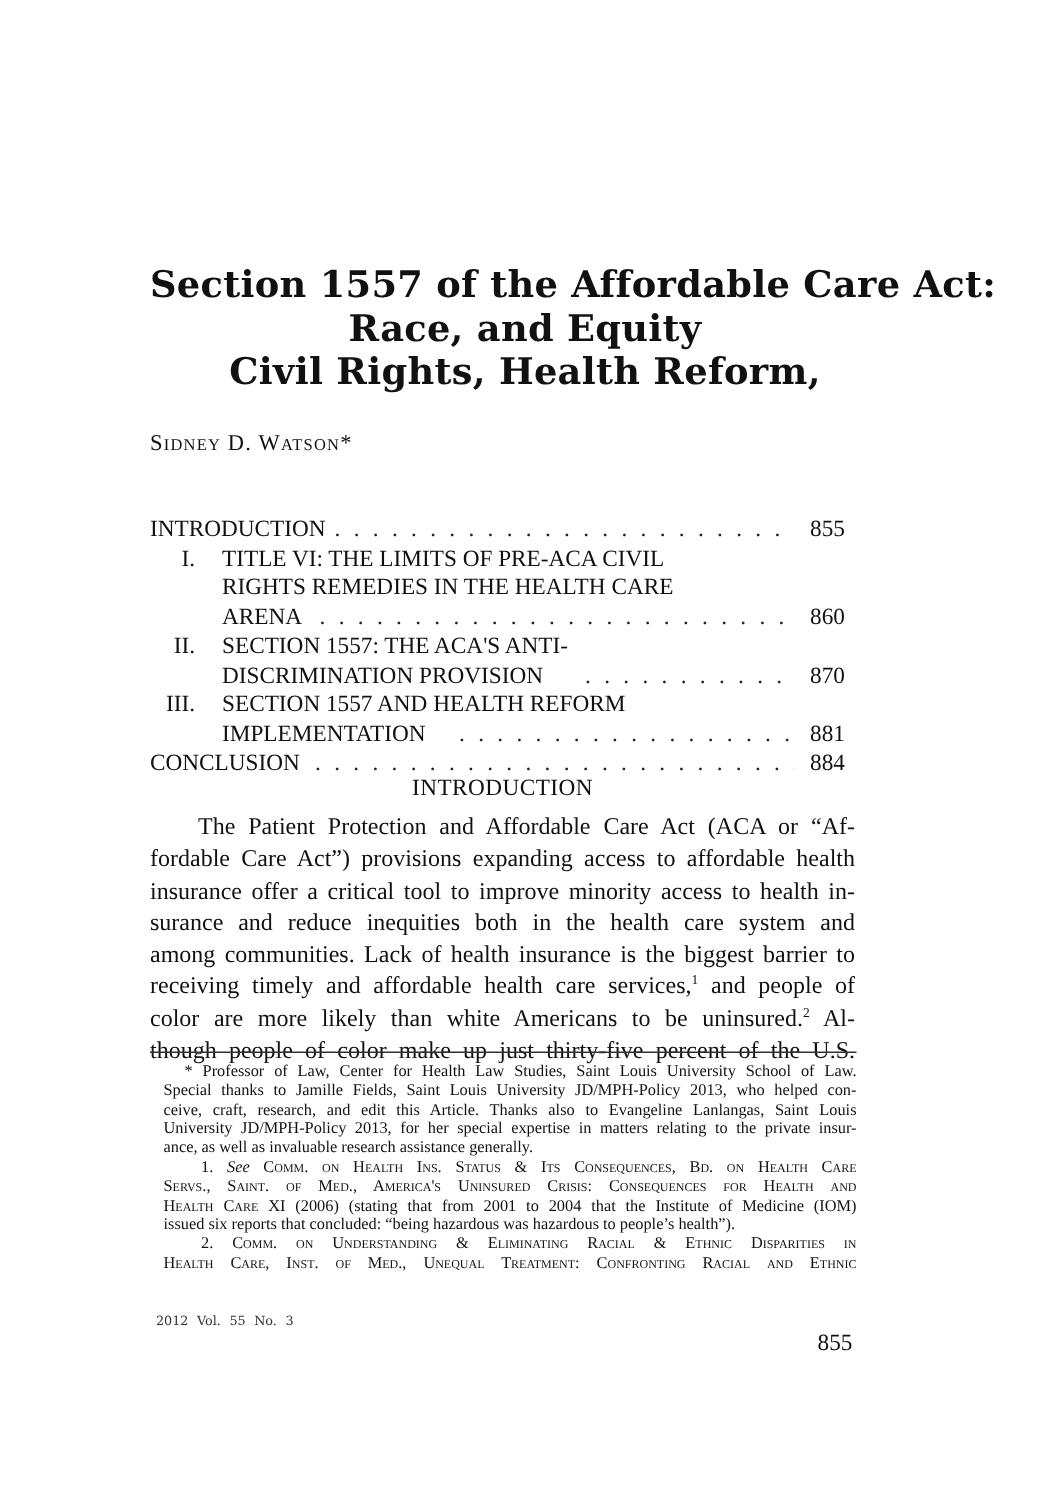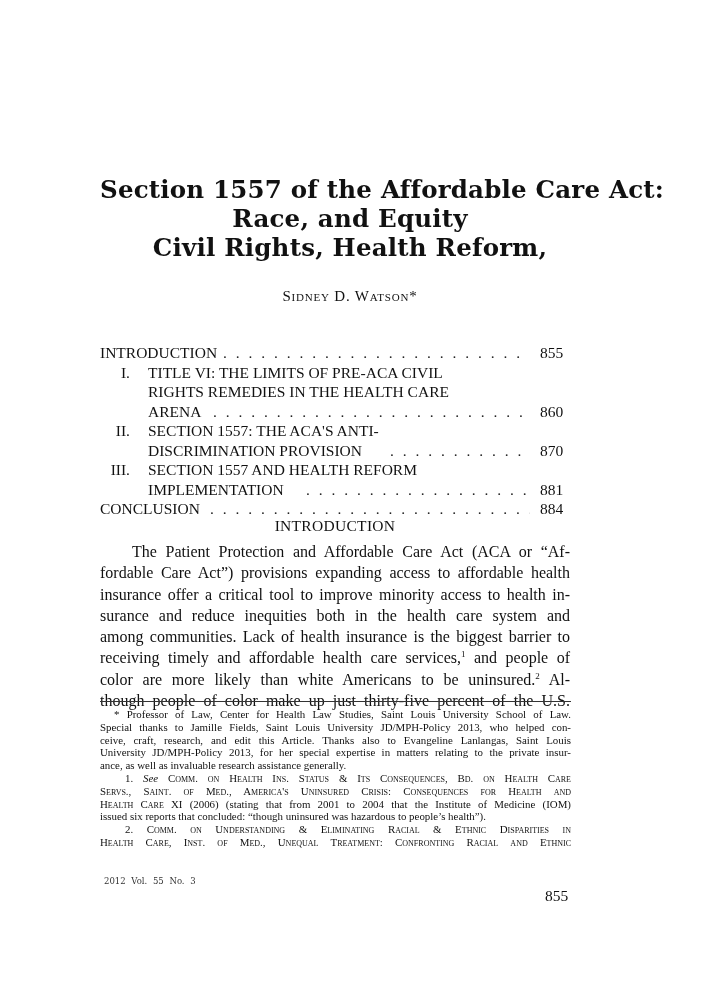--- a/index.html
+++ b/index.html
@@ -5,41 +5,41 @@
   html, body { margin: 0; padding: 0; background: #ffffff; }
   body { width: 704px; height: 1003px; position: relative; overflow: hidden;
          font-family: "Liberation Serif", "DejaVu Serif", serif; color: #111; }
   .page { position: absolute; left: 0; top: 0; width: 636px; height: 1003px; }
 
   .title { position: absolute; left: 100px; width: 500px; top: 175px;
            text-align: center; font-weight: bold; font-size: 24.5px; line-height: 29px;
            font-family: "DejaVu Serif", "Liberation Serif", serif; letter-spacing: 0.2px; }
   .title div { white-space: nowrap; }
 
-  .author { position: absolute; left: 100px; width: 500px; top: 288px; text-align: center;
+  .author { position: absolute; left: 100px; width: 500px; top: 288px; 
             font-size: 15px; font-variant: small-caps; letter-spacing: 0.8px; }
 
   .toc { position: absolute; left: 100px; top: 343px; width: 470px; font-size: 15.5px; line-height: 19.5px; }
   .toc-row { position: relative; height: 19.5px; white-space: nowrap; }
   .toc-row .num { position: absolute; text-align: right; width: 30px; }
   .toc-row .txt { position: absolute; }
   .toc-row .lead { position: absolute; overflow: hidden; letter-spacing: 2.5px; color: #222; }
   .toc-row .pg { position: absolute; left: 440px; }
 
   .heading { position: absolute; left: 100px; width: 470px; top: 517px; text-align: center; font-size: 15.5px; letter-spacing: 0.3px; }
 
   .body-text { position: absolute; left: 100px; top: 541px; width: 470px; font-size: 16px; line-height: 21.3px; text-align: justify; }
   .body-text .line { display: block; text-align: justify; text-align-last: justify; white-space: nowrap; height: 21.3px; }
   .body-text .line.indent { padding-left: 32px; }
   sup { font-size: 9px; line-height: 0; vertical-align: 6px; }
 
   .rule { position: absolute; left: 100px; top: 701px; width: 471px; height: 0; border-top: 1.2px solid #333; }
 
   .notes { position: absolute; left: 100px; top: 708px; width: 471px; font-size: 10.9px; line-height: 12.8px; }
-  .notes .line { display: block; white-space: nowrap; text-align: justify; text-align-last: justify; height: 12.8px; }
+  .notes .line { display: block; white-space: nowrap; text-align: justify; text-align-last: justify; height: 12.8px; margin-left: 9px; }
   .notes .line.last { text-align-last: left; }
   .notes .indent { padding-left: 25px; }
   .sc { font-variant: small-caps; }
 
   .journal { position: absolute; left: 104px; top: 876px; font-size: 8.5px; font-weight: normal;
              font-family: "DejaVu Serif", "Liberation Serif", serif; color: #333; word-spacing: 3px; }
   .pagenum { position: absolute; left: 545px; top: 887px; font-size: 15.5px; }
 </style>
 </head>
 <body>
@@ -120,21 +120,21 @@
   <div class="notes">
     <span class="line indent" style="padding-left:14px">*   Professor of Law, Center for Health Law Studies, Saint Louis University School of Law.</span>
     <span class="line">Special thanks to Jamille Fields, Saint Louis University JD/MPH-Policy 2013, who helped con-</span>
     <span class="line">ceive, craft, research, and edit this Article.  Thanks also to Evangeline Lanlangas, Saint Louis</span>
     <span class="line">University JD/MPH-Policy 2013, for her special expertise in matters relating to the private insur-</span>
     <span class="line last">ance, as well as invaluable research assistance generally.</span>
 
     <span class="line indent"><span>1. </span><i>See</i><span class="sc"> Comm. on Health Ins. Status &amp; Its Consequences, Bd. on Health Care</span></span>
     <span class="line sc">Servs., Saint. of Med., America's Uninsured Crisis: Consequences for Health and</span>
     <span class="line"><span class="sc">Health Care XI</span><span> (2006) (stating that from 2001 to 2004 that the Institute of Medicine (IOM)</span></span>
-    <span class="line last">issued six reports that concluded: “though uninsured was hazardous to people’s health”).</span>
+    <span class="line last">issued six reports that concluded: “being hazardous was hazardous to people’s health”).</span>
 
     <span class="line indent"><span>2. </span><span class="sc">Comm. on Understanding &amp; Eliminating Racial &amp; Ethnic Disparities in</span></span>
     <span class="line sc">Health Care, Inst. of Med., Unequal Treatment: Confronting Racial and Ethnic</span>
   </div>
 
   <div class="journal">2012  Vol. 55  No. 3</div>
   <div class="pagenum">855</div>
 </div>
 
 </body></html>

